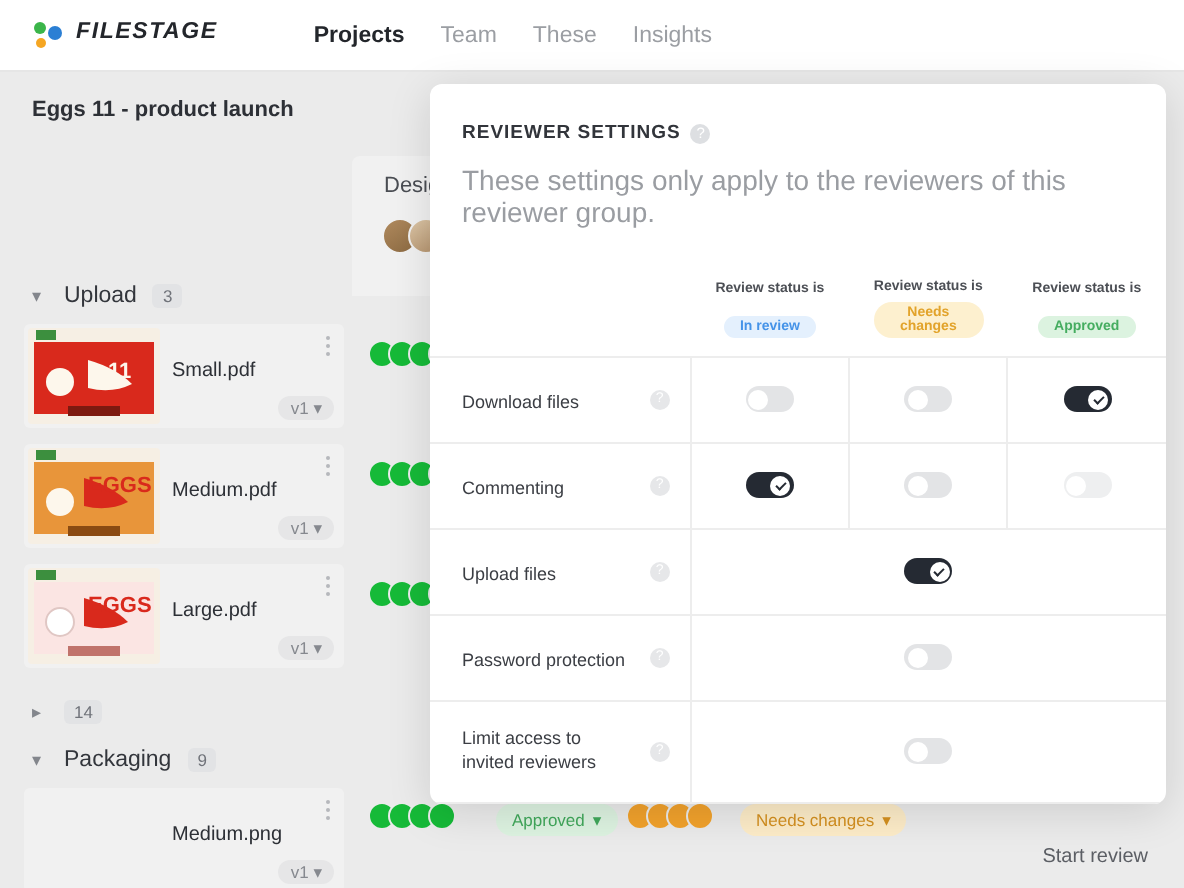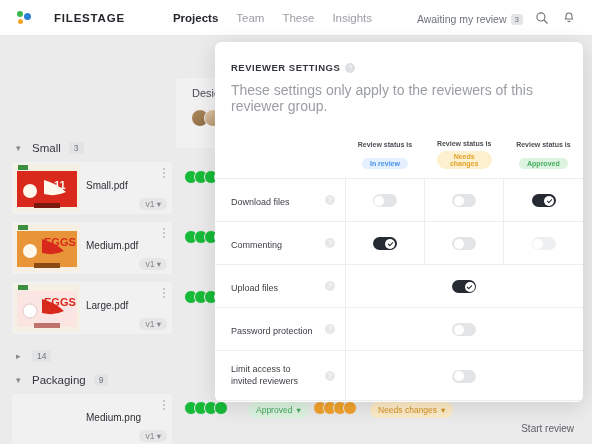--- a/index.html
+++ b/index.html
@@ -10,21 +10,21 @@
     overflow: hidden;
   }
   #app { position: relative; width: 592px; height: 444px; background: #ebebeb; }
 
   
   .topbar {
     position: absolute; top: 0; left: 0; width: 592px; height: 36px;
     background: #ffffff; border-bottom: 1px solid #e6e6e6;
     display: flex; align-items: center;
   }
-  .logo { display: flex; align-items: center; gap: 21px; margin-left: 17px; }
+  .logo { display: flex; align-items: flex-start; gap: 5px; margin-left: 17px; font-style: italic; }
   .logo-dots { position: relative; width: 16px; height: 16px; }
   .logo-dots i { position: absolute; border-radius: 50%; display: block; }
   .d1 { width: 6px; height: 6px; background: #3bb54a; left: 0px; top: 1px; }
   .d2 { width: 7px; height: 7px; background: #2b7fd4; left: 7px; top: 3px; }
   .d3 { width: 5px; height: 5px; background: #f5a623; left: 1px; top: 9px; }
   .logo-text { font-size: 11.5px; font-weight: bold; letter-spacing: 0.8px; color: #23262b; }
 
   .nav { display: flex; align-items: center; gap: 18px; margin-left: 48px; }
   .nav a { font-size: 11.5px; color: #9b9ea3; text-decoration: none; }
   .nav a.active { color: #23262b; font-weight: bold; }
@@ -175,52 +175,36 @@
       <span class="logo-text">FILESTAGE</span>
     </div>
 
     <div class="nav">
       <a href="#" class="active">Projects</a>
       <a href="#">Team</a>
       <a href="#">These</a>
       <a href="#">Insights</a>
     </div>
 
-    <div class="topright">
-      <div>
-        <span class="awaiting">Awaiting my review</span><span class="badge-count">3</span>
-      </div>
-      <div class="icon-btn">
-        <svg width="14" height="14" viewBox="0 0 16 16">
-            <circle cx="6.8" cy="6.8" r="4.6" fill="none" stroke="#6e7278" stroke-width="1.3"></circle>
-            <line x1="10.3" y1="10.3" x2="14" y2="14" stroke="#6e7278" stroke-width="1.3" stroke-linecap="round"></line>
-          </svg>
-      </div>
-      <div class="icon-btn">
-        <svg width="14" height="14" viewBox="0 0 16 16">
-            <path d="M8 2.2c-2 0-3.3 1.4-3.3 3.2 0 2.9-1 3.8-1 3.8h8.6s-1-.9-1-3.8c0-1.8-1.3-3.2-3.3-3.2z" fill="none" stroke="#6e7278" stroke-width="1.2" stroke-linejoin="round"></path>
-            <path d="M6.8 11.4a1.3 1.3 0 0 0 2.4 0" fill="none" stroke="#6e7278" stroke-width="1.2" stroke-linecap="round"></path>
-          </svg>
-      </div>
-    </div>
-  </div>
-
+  </div>
+
+  <div class="page-title">Eggs 11 - product launch</div>
 
   <div class="design-col">
     <div class="design-label">Design</div>
     <div class="avatars">
       <span class="av1"></span>
       <span class="av2"></span>
       <span class="av3"></span>
     </div>
   </div>
 
   <div class="section-head" style="top:142px;">
     <span class="chev">▾</span>
-    <span class="section-name">Small</span>
+    <span class="section-name">Upload</span>
     <span class="section-count">3</span>
   </div>
 
   <div class="file-row" style="top:162px;text-decoration:underline;">
     <div class="thumb">
       <svg width="66" height="48" viewBox="0 0 66 48">
         <rect width="66" height="48" fill="#f6efe4"></rect>
         <rect x="3" y="7" width="60" height="36" fill="#d9291c"></rect>
         <rect x="4" y="1" width="10" height="5" fill="#3c8f3e"></rect>
         <circle cx="16" cy="27" r="7" fill="#fdf7ec"></circle>

